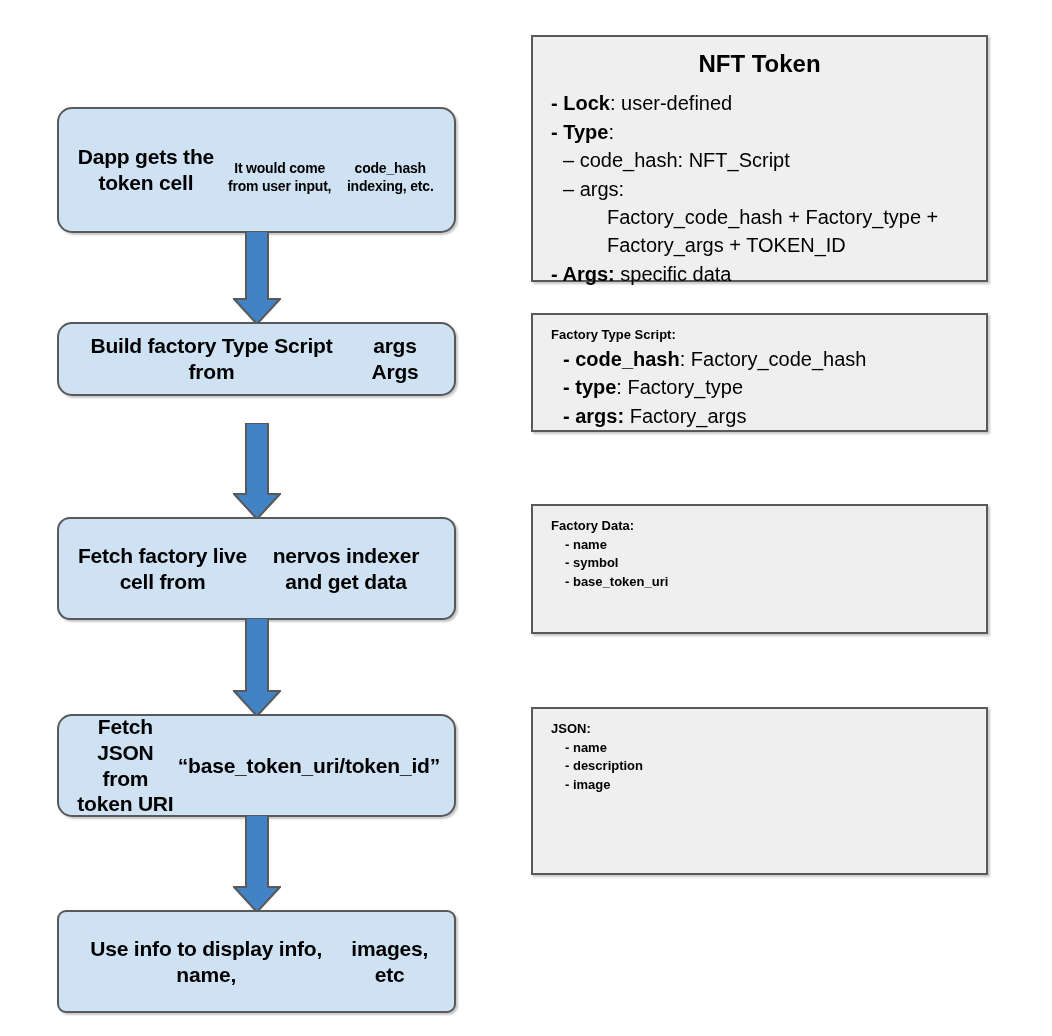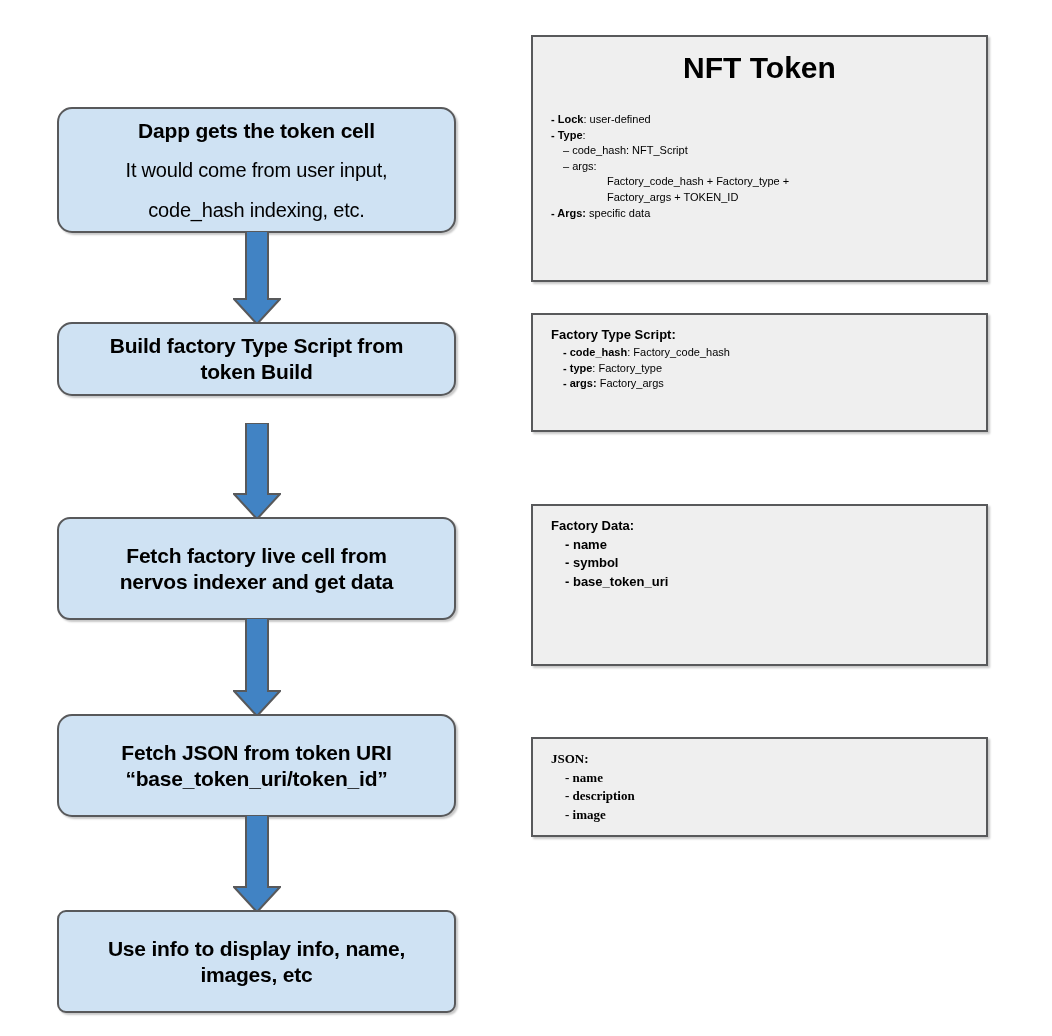--- a/index.html
+++ b/index.html
@@ -21,35 +21,35 @@
   .flow-node {
     position: absolute;
     left: 57px;
     width: 399px;
     box-sizing: border-box;
     background: #cfe2f3;
     border: 2px solid #58595b;
     border-radius: 15px;
     box-shadow: 2px 2px 2px rgba(0,0,0,0.22);
     display: flex;
-    flex-direction: column;
+    flex-direction: row;
     align-items: center;
     justify-content: center;
     text-align: center;
     padding: 6px 14px;
   }
   .flow-node .node-title {
     font-size: 21px;
     font-weight: bold;
     line-height: 1.22;
     letter-spacing: -0.2px;
   }
   .flow-node .node-sub {
-    font-size: 20px;
-    font-weight: normal;
+    font-size: 14px;
+    font-weight: bold;
     line-height: 1.22;
     letter-spacing: -0.2px;
     margin-top: 15px;
   }
 
   #node-1 { top: 107px;  height: 126px; }
   #node-2 { top: 322px;  height: 74px; }
   #node-3 { top: 517px;  height: 103px; border-radius: 13px; }
   #node-4 { top: 714px;  height: 103px; }
   #node-5 { top: 910px;  height: 103px; border-radius: 9px; }
@@ -72,38 +72,38 @@
     left: 531px;
     width: 457px;
     box-sizing: border-box;
     background: #efefef;
     border: 2px solid #58595b;
     box-shadow: 2px 2px 2px rgba(0,0,0,0.22);
     padding: 10px 14px;
   }
   #panel-nft      { top: 35px;  height: 247px; }
   #panel-factory  { top: 313px; height: 119px; }
-  #panel-data     { top: 504px; height: 162px; }
-  #panel-json     { top: 737px; height: 100px; font-family: Liberation Serif, serif; }
+  #panel-data     { top: 504px; height: 130px; }
+  #panel-json     { top: 707px; height: 168px; }
 
   .panel-title-center {
-    font-size: 30px;
+    font-size: 24px;
     font-weight: bold;
     text-align: center;
-    margin: 4px 0 28px 0;
+    margin: 4px 0 12px 0;
     line-height: 1.1;
   }
   .panel-heading {
     font-size: 13px;
     font-weight: bold;
     line-height: 1.3;
     margin: 2px 0 1px 4px;
   }
   .panel-line {
-    font-size: 11px;
+    font-size: 20px;
     line-height: 1.42;
     margin-left: 4px;
     white-space: pre;
   }
   .panel-line.indent-1 { margin-left: 16px; }
   .panel-line.indent-2 { margin-left: 16px; }
   .panel-line.center-ind {
     margin-left: 0;
     text-align: left;
     padding-left: 60px;
@@ -125,21 +125,21 @@
 </div>
 
 <div class="flow-arrow" id="arrow-1">
   <svg viewBox="0 0 48 94" width="48" height="94" aria-hidden="true">
     <polygon points="13,0 35,0 35,68 47,68 24,93 1,68 13,68" fill="#4183c4" stroke="#58595b" stroke-width="2" stroke-linejoin="miter"></polygon>
   </svg>
 </div>
 
 <div class="flow-node" id="node-2">
   <div class="node-title">Build factory Type Script from</div>
-  <div class="node-title">token Build</div>
+  <div class="node-title">args Args</div>
 </div>
 
 <div class="flow-arrow" id="arrow-2">
   <svg viewBox="0 0 48 97" width="48" height="97" aria-hidden="true">
     <polygon points="13,0 35,0 35,71 47,71 24,96 1,71 13,71" fill="#4183c4" stroke="#58595b" stroke-width="2" stroke-linejoin="miter"></polygon>
   </svg>
 </div>
 
 <div class="flow-node" id="node-3">
   <div class="node-title">Fetch factory live cell from</div>

